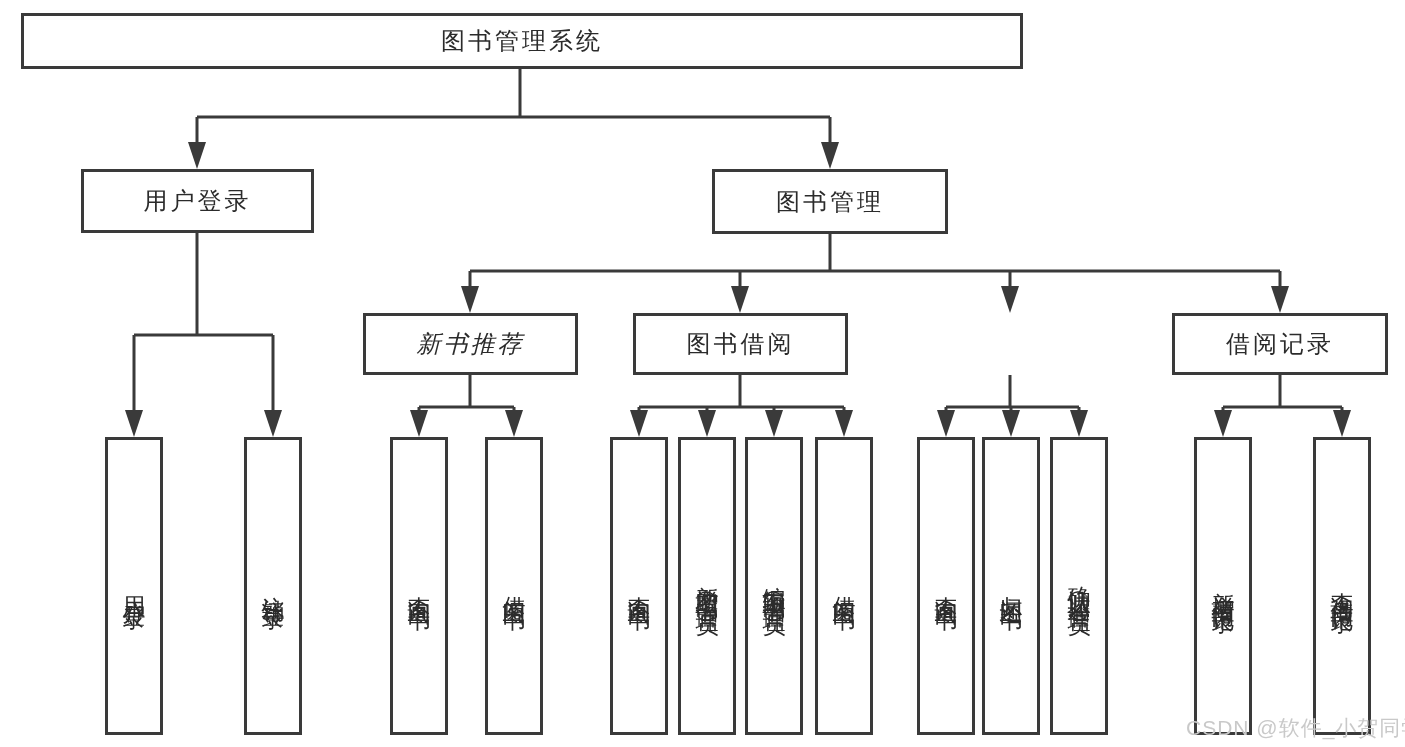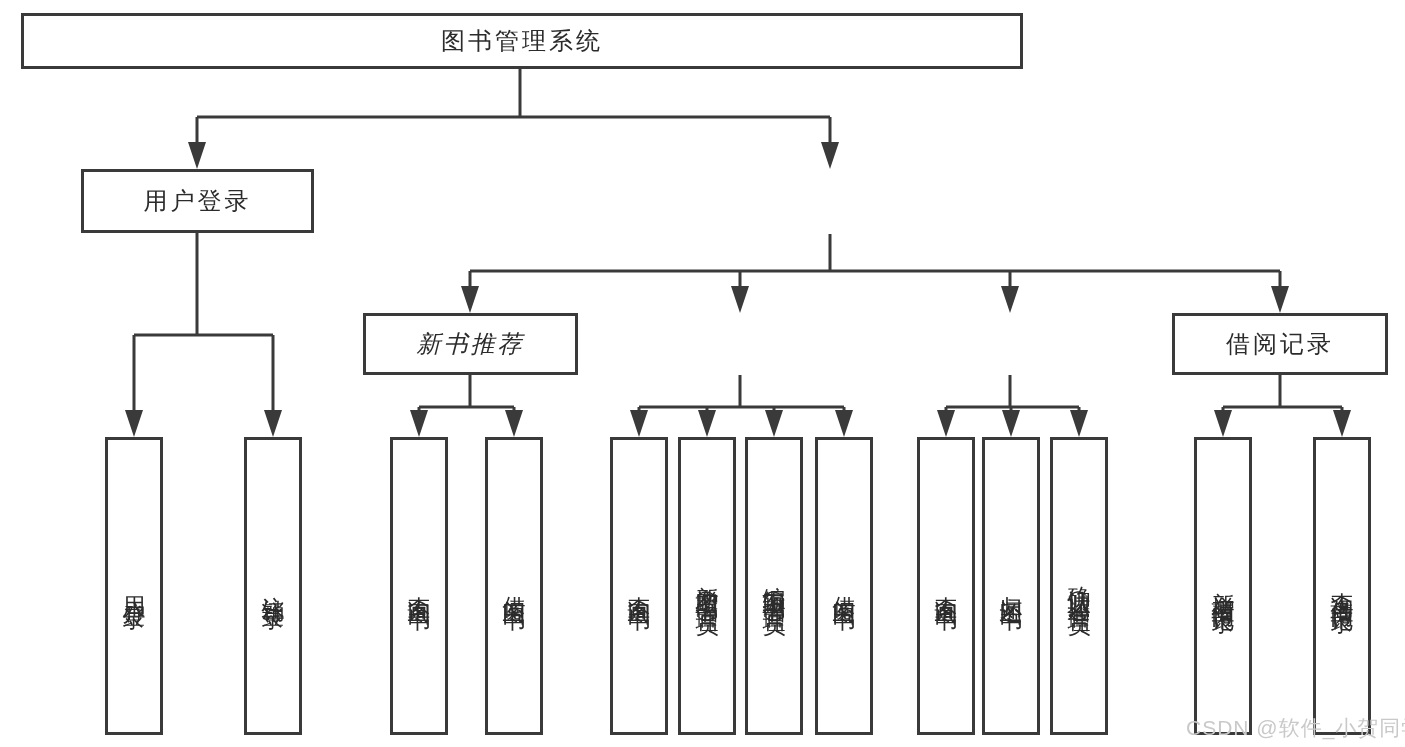--- a/index.html
+++ b/index.html
@@ -108,23 +108,29 @@
     <polygon points="1333,410 1351,410 1342,437"></polygon>
   </svg>
 
   <div class="box" style="left:21px; top:13px; width:1002px; height:56px;">
     <span>图书管理系统</span>
   </div>
 
   <div class="box" style="left:81px; top:169px; width:233px; height:64px;">
     <span>用户登录</span>
   </div>
+  <div class="box" style="left:712px; top:169px; width:236px; height:65px;">
+    <span>图书管理</span>
+  </div>
 
   <div class="box" style="left:363px; top:313px; width:215px; height:62px;font-style:italic;">
     <span>新书推荐</span>
+  </div>
+  <div class="box" style="left:633px; top:313px; width:215px; height:62px;">
+    <span>图书借阅</span>
   </div>
   <div class="box" style="left:1172px; top:313px; width:216px; height:62px;">
     <span>借阅记录</span>
   </div>
 
   <div class="box leaf" style="left:105px;">
     <span>用户登录</span>
   </div>
   <div class="box leaf" style="left:244px;">
     <span>注销登录</span>

